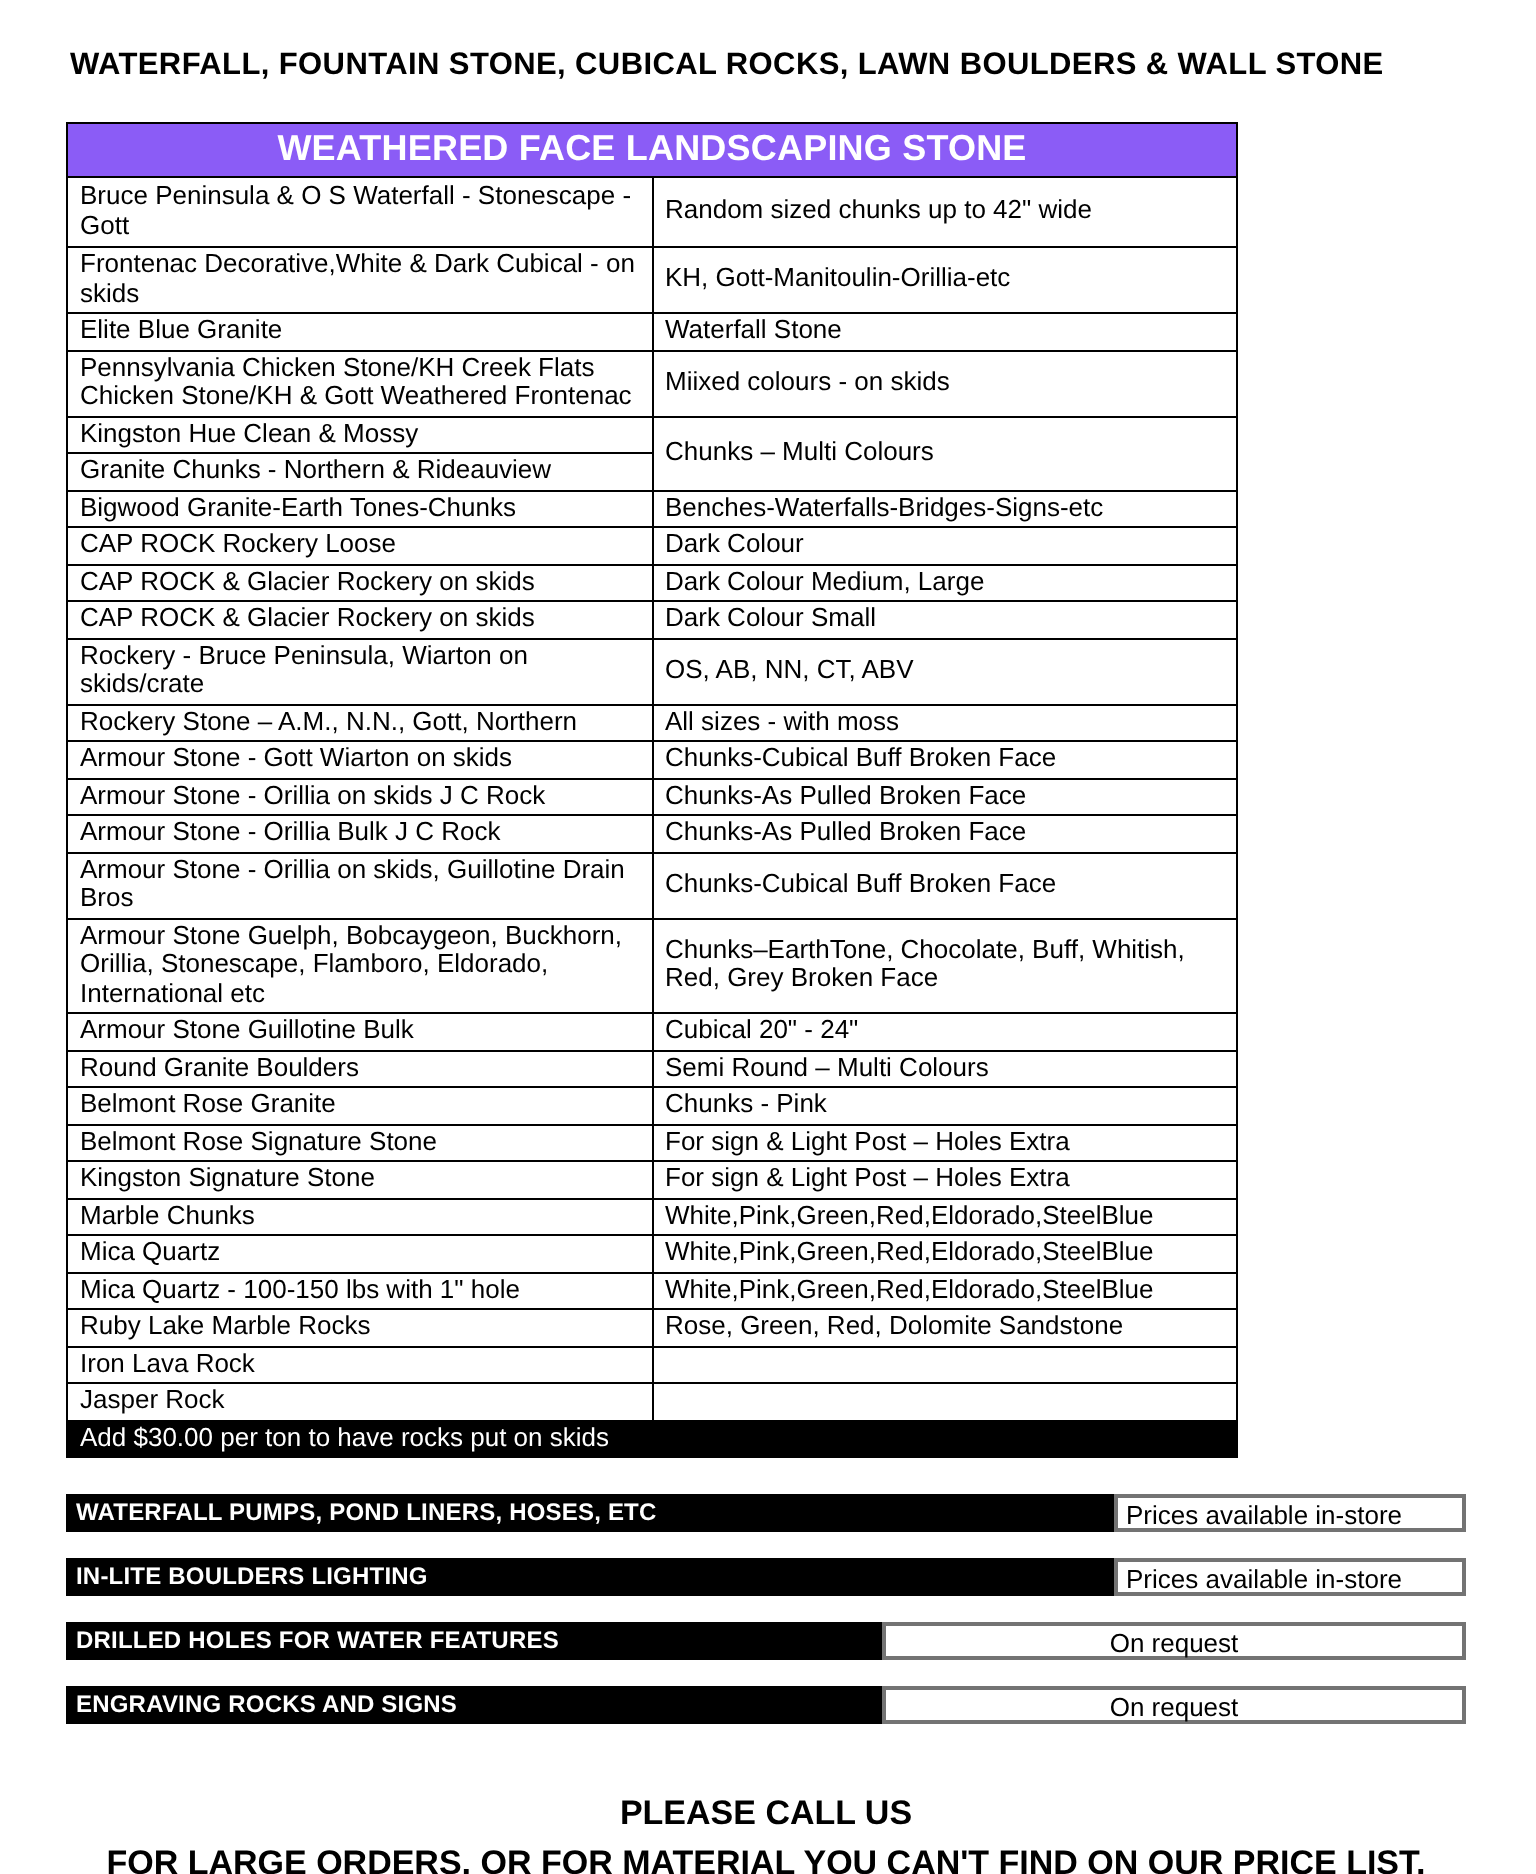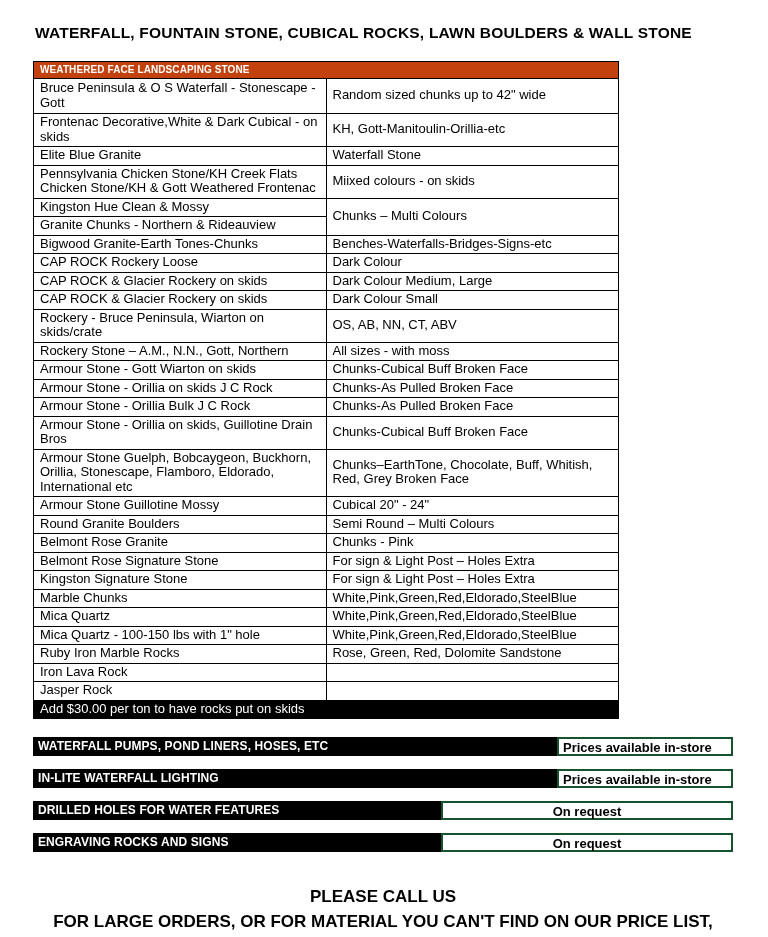--- a/index.html
+++ b/index.html
@@ -22,23 +22,23 @@
 
   
   table.stone-table {
     margin-top: 19px;
     border-collapse: collapse;
     width: 586px;
     table-layout: fixed;
   }
   table.stone-table th, table.stone-table td { border: 1px solid #000; }
   .table-header-bar {
-    background: #c2410c; color: #fff;
-    font-size: 10px; font-weight: bold;
-    text-align: left;
+    background: #8b5cf6; color: #fff;
+    font-size: 18px; font-weight: bold;
+    text-align: center;
     padding: 2px 6px 3px 6px;
     letter-spacing: 0.1px;
   }
   td.cell-left  { width: 322px; }
   td.cell-right { width: 264px; }
   table.stone-table td {
     font-size: 13px;
     line-height: 14.5px;
     padding: 1px 4px 2px 6px;
     vertical-align: middle;
@@ -58,24 +58,23 @@
     background: #000; color: #fff;
     font-size: 12px; font-weight: bold;
     padding: 2px 0 0 5px;
     letter-spacing: 0.1px;
     flex: 0 0 auto;
   }
   .section.wide   .section-bar { width: 524px; }
   .section.narrow .section-bar { width: 408px; }
   .section-value {
     flex: 1 1 auto;
-    border: 2px solid #14532d;
+    border: 2px solid #737373;
     font-size: 13px;
     padding-top: 1px;
-    font-weight: bold;
   }
   .section-value.left   { padding-left: 4px; }
   .section-value.center { text-align: center; }
 
   
   .call-us {
     margin-top: 32px;
     text-align: center;
     font-size: 17px;
     font-weight: bold;
@@ -158,21 +157,21 @@
         </tr>
         <tr>
           <td class="cell-left">Armour Stone - Orillia on skids, Guillotine Drain Bros</td>
           <td class="cell-right">Chunks-Cubical Buff Broken Face</td>
         </tr>
         <tr>
           <td class="cell-left">Armour Stone Guelph, Bobcaygeon, Buckhorn, Orillia, Stonescape, Flamboro, Eldorado, International etc</td>
           <td class="cell-right">Chunks–EarthTone, Chocolate, Buff, Whitish, Red, Grey Broken Face</td>
         </tr>
         <tr>
-          <td class="cell-left">Armour Stone Guillotine Mossy</td>
+          <td class="cell-left">Armour Stone Guillotine Bulk</td>
           <td class="cell-right">Cubical 20" - 24"</td>
         </tr>
         <tr>
           <td class="cell-left">Round Granite Boulders</td>
           <td class="cell-right">Semi Round – Multi Colours</td>
         </tr>
         <tr>
           <td class="cell-left">Belmont Rose Granite</td>
           <td class="cell-right">Chunks - Pink</td>
         </tr>
@@ -190,21 +189,21 @@
         </tr>
         <tr>
           <td class="cell-left">Mica Quartz</td>
           <td class="cell-right">White,Pink,Green,Red,Eldorado,SteelBlue</td>
         </tr>
         <tr>
           <td class="cell-left">Mica Quartz - 100-150 lbs with 1" hole</td>
           <td class="cell-right">White,Pink,Green,Red,Eldorado,SteelBlue</td>
         </tr>
         <tr>
-          <td class="cell-left">Ruby Iron Marble Rocks</td>
+          <td class="cell-left">Ruby Lake Marble Rocks</td>
           <td class="cell-right">Rose, Green, Red, Dolomite Sandstone</td>
         </tr>
         <tr>
           <td class="cell-left">Iron Lava Rock</td>
           <td class="cell-right"></td>
         </tr>
         <tr>
           <td class="cell-left">Jasper Rock</td>
           <td class="cell-right"></td>
         </tr>
@@ -215,21 +214,21 @@
       </tr>
     </tfoot>
   </table>
 
   <div class="sections">
     <div class="section wide">
       <div class="section-bar">WATERFALL PUMPS, POND LINERS, HOSES, ETC</div>
       <div class="section-value left">Prices available in-store</div>
     </div>
     <div class="section wide">
-      <div class="section-bar">IN-LITE WATERFALL LIGHTING</div>
+      <div class="section-bar">IN-LITE BOULDERS LIGHTING</div>
       <div class="section-value left">Prices available in-store</div>
     </div>
     <div class="section narrow">
       <div class="section-bar">DRILLED HOLES FOR WATER FEATURES</div>
       <div class="section-value center">On request</div>
     </div>
     <div class="section narrow">
       <div class="section-bar">ENGRAVING ROCKS AND SIGNS</div>
       <div class="section-value center">On request</div>
     </div>

